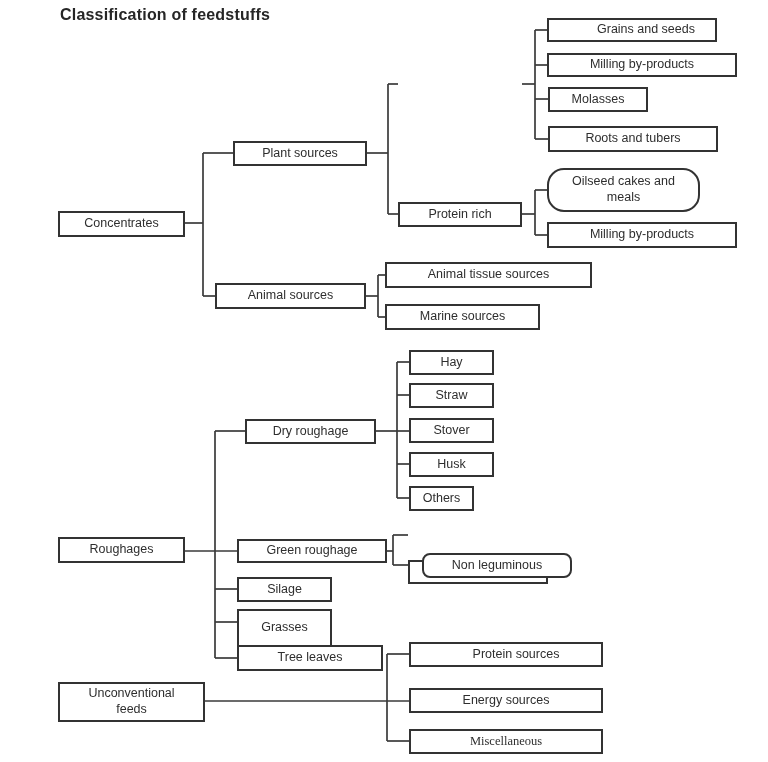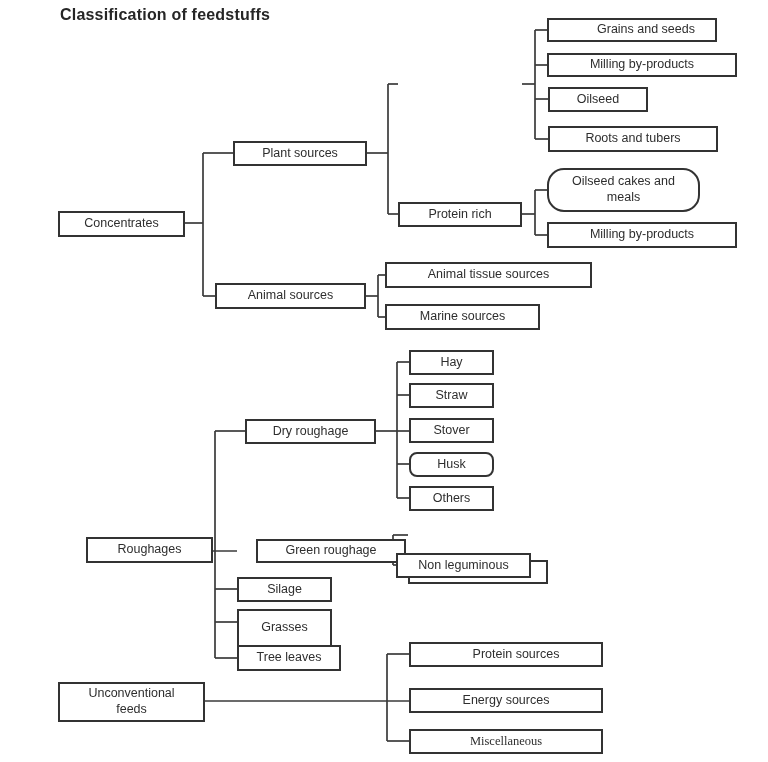--- a/index.html
+++ b/index.html
@@ -89,44 +89,44 @@
     <path d="M205 701 H409"></path>
     <path d="M387 654 V741"></path>
     <path d="M387 654 H409"></path>
     <path d="M387 741 H409"></path>
   </svg>
 
   <div class="node" style="left:58px;top:211px;width:127px;height:26px;">Concentrates</div>
   <div class="node" style="left:233px;top:141px;width:134px;height:25px;">Plant sources</div>
   <div class="node" style="left:547px;top:18px;width:170px;height:24px;padding-left:32px;">Grains and seeds</div>
   <div class="node" style="left:547px;top:53px;width:190px;height:24px;">Milling by-products</div>
-  <div class="node" style="left:548px;top:87px;width:100px;height:25px;">Oilseed</div>
+  <div class="node" style="left:548px;top:87px;width:100px;height:25px;">Molasses</div>
   <div class="node" style="left:548px;top:126px;width:170px;height:26px;">Roots and tubers</div>
   <div class="node" style="left:398px;top:202px;width:124px;height:25px;">Protein rich</div>
   <div class="node" style="left:547px;top:168px;width:153px;height:44px;border-radius:17px;">
       <span class="wrap-inner">Oilseed cakes and meals</span>
     </div>
   <div class="node" style="left:547px;top:222px;width:190px;height:26px;">Milling by-products</div>
   <div class="node" style="left:215px;top:283px;width:151px;height:26px;">Animal sources</div>
   <div class="node" style="left:385px;top:262px;width:207px;height:26px;">Animal tissue sources</div>
   <div class="node" style="left:385px;top:304px;width:155px;height:26px;">Marine sources</div>
 
-  <div class="node" style="left:58px;top:537px;width:127px;height:26px;margin-left:28px;">Roughages</div>
+  <div class="node" style="left:58px;top:537px;width:127px;height:26px;">Roughages</div>
   <div class="node" style="left:245px;top:419px;width:131px;height:25px;">Dry roughage</div>
   <div class="node" style="left:409px;top:350px;width:85px;height:25px;">Hay</div>
   <div class="node" style="left:409px;top:383px;width:85px;height:25px;">Straw</div>
   <div class="node" style="left:409px;top:418px;width:85px;height:25px;">Stover</div>
-  <div class="node" style="left:409px;top:452px;width:85px;height:25px;border-radius:8px;">Husk</div>
-  <div class="node" style="left:409px;top:486px;width:85px;height:25px;">Others</div>
-  <div class="node" style="left:237px;top:539px;width:150px;height:24px;margin-left:19px;">Green roughage</div>
+  <div class="node" style="left:409px;top:452px;width:85px;height:25px;">Husk</div>
+  <div class="node" style="left:409px;top:486px;width:65px;height:25px;">Others</div>
+  <div class="node" style="left:237px;top:539px;width:150px;height:24px;">Green roughage</div>
   <div class="node" style="left:408px;top:523px;width:140px;height:24px;margin-top:37px;">Leguminous</div>
-  <div class="node" style="left:396px;top:553px;width:135px;height:25px;">Non leguminous</div>
+  <div class="node" style="left:422px;top:553px;width:150px;height:25px;border-radius:8px;">Non leguminous</div>
   <div class="node" style="left:237px;top:577px;width:95px;height:25px;">Silage</div>
   <div class="node" style="left:237px;top:609px;width:95px;height:38px;">Grasses</div>
-  <div class="node" style="left:237px;top:645px;width:104px;height:26px;">Tree leaves</div>
+  <div class="node" style="left:237px;top:645px;width:146px;height:26px;">Tree leaves</div>
 
   <div class="node" style="left:58px;top:682px;width:147px;height:40px;">
       <span class="wrap-inner">Unconventional feeds</span>
     </div>
   <div class="node" style="left:409px;top:642px;width:194px;height:25px;padding-left:24px;">Protein sources</div>
   <div class="node" style="left:409px;top:688px;width:194px;height:25px;">Energy sources</div>
   <div class="node" style="left:409px;top:729px;width:194px;height:25px;font-family:Liberation Serif, serif;">Miscellaneous</div>
 
 </div>
 

